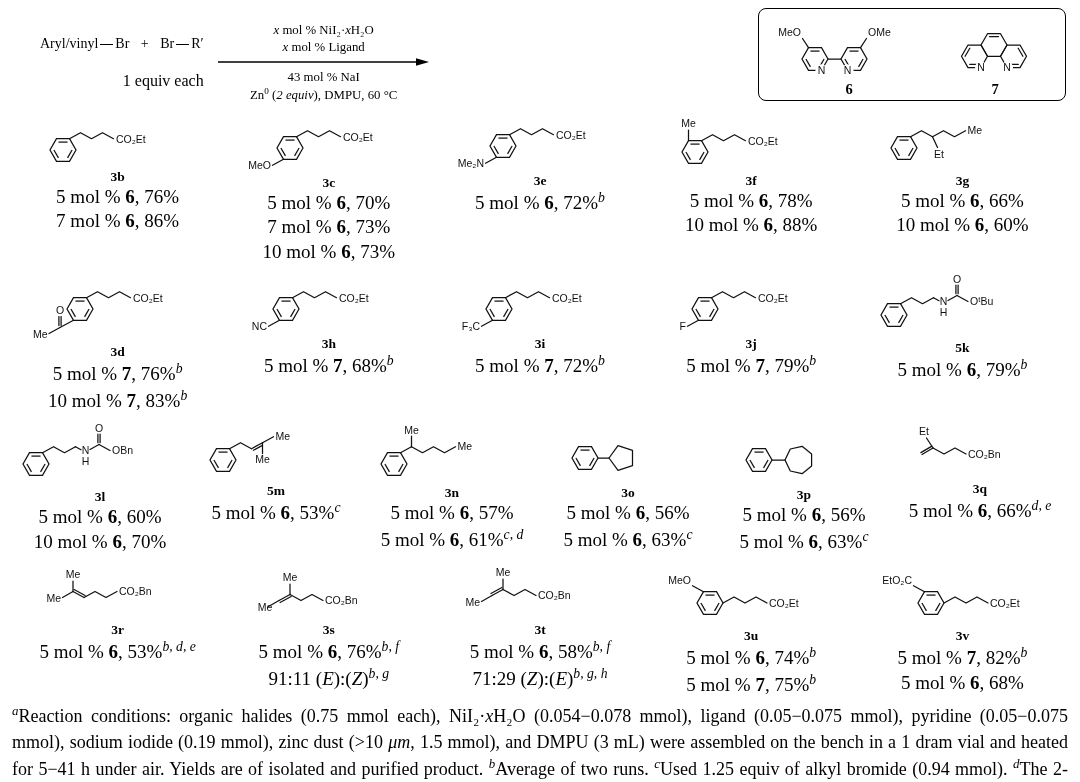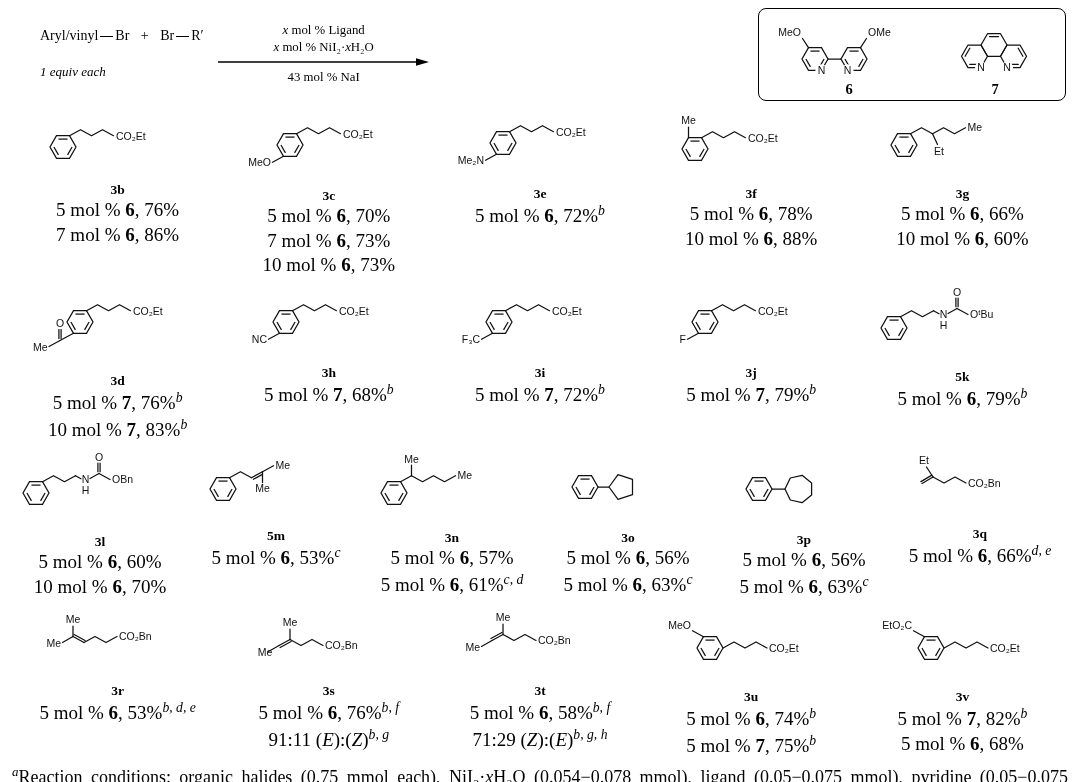--- a/index.html
+++ b/index.html
@@ -3,37 +3,37 @@
 <meta charset="utf-8">
 <style>
   html,body{margin:0;padding:0}
   body{width:1080px;height:782px;background:#fff;color:#000;
        font-family:"Liberation Serif",serif;overflow:hidden}
   .page{width:1080px;height:782px;padding:8px 12px 0;box-sizing:border-box;position:relative}
 
   
   .toprow{display:flex;align-items:flex-start;justify-content:space-between}
   .rxn{display:flex;align-items:center;gap:14px;padding-top:14px;padding-left:28px}
-  .rgroup{text-align:left}
+  .rgroup{text-align:right}
   .rline{font-size:14px;white-space:nowrap}
   .bond{display:inline-block;width:13px;height:1.5px;background:#000;vertical-align:middle;margin:0 2px}
   .bond.thick{height:4px}
   .plus{margin:0 8px}
-  .equiv{font-size:13px;font-style:italic;margin-top:20px}
+  .equiv{font-size:16px;margin-top:20px}
   .pnum{font-size:14.5px;font-weight:bold;margin-top:12px}
   .cond{text-align:center;font-size:12.8px;line-height:1.3}
   .cond .arrow{display:block;margin:2px auto}
   .ligbox{border:1.6px solid #000;border-radius:8px;padding:6px 14px 2px;display:flex;gap:14px;align-items:flex-start;margin-right:2px}
   .lig{text-align:center}
   .lignum{font-size:14.5px;font-weight:bold}
 
   
   .grid-row{display:flex;justify-content:space-around;align-items:flex-start;margin-top:8px}
   .cell{display:flex;flex-direction:column;align-items:center;flex:1}
-  .cid{font-size:13.5px;font-weight:bold;margin-top:17px}
+  .cid{font-size:13.5px;font-weight:bold;margin-top:1px}
   .yl{font-size:19px;line-height:1.3;white-space:nowrap}
   sup{font-size:.72em}
 
   
   .struct{overflow:visible;display:block}
   .struct line,.struct polyline,.struct polygon{stroke:#111;stroke-width:1.25;fill:none;stroke-linecap:round;stroke-linejoin:round}
   .struct text{fill:#111;stroke:none;font-family:"Liberation Sans",sans-serif;font-size:10.5px}
 
   
   .fnotes{font-size:18px;line-height:1.45;text-align:justify;margin-top:4px}
@@ -60,27 +60,28 @@
       <div class="rgroup">
         <div class="rline">
           <span>Aryl/vinyl</span><span class="bond"></span><span>Br</span>
           <span class="plus">+</span>
           <span>Br</span><span class="bond"></span><span>R′</span>
         </div>
         <div class="equiv">1 equiv each</div>
       </div>
 
       <div class="cond">
+        <div><i>x</i> mol % NiI₂·<i>x</i>H₂O</div>
         <div><i>x</i> mol % Ligand</div>
-        <div><i>x</i> mol % NiI₂·<i>x</i>H₂O</div>
         <svg class="arrow" width="212" height="10">
           <line x1="0" y1="5" x2="200" y2="5" stroke="#000" stroke-width="1.4"></line>
           <polygon points="211,5 198,1.2 198,8.8" fill="#000" stroke="none"></polygon>
         </svg>
         <div>43 mol % NaI</div>
+        <div>Zn<sup>0</sup> (<i>2 equiv</i>), DMPU, 60 °C</div>
       </div>
 
     </div>
 
     <div class="ligbox">
       <div class="lig">
         <svg class="struct" width="152" height="66">
           <use href="#bz" transform="translate(42,44)"></use>
           <use href="#bz" transform="translate(81,44)"></use>
           <line x1="55" y1="44" x2="68" y2="44"></line>

